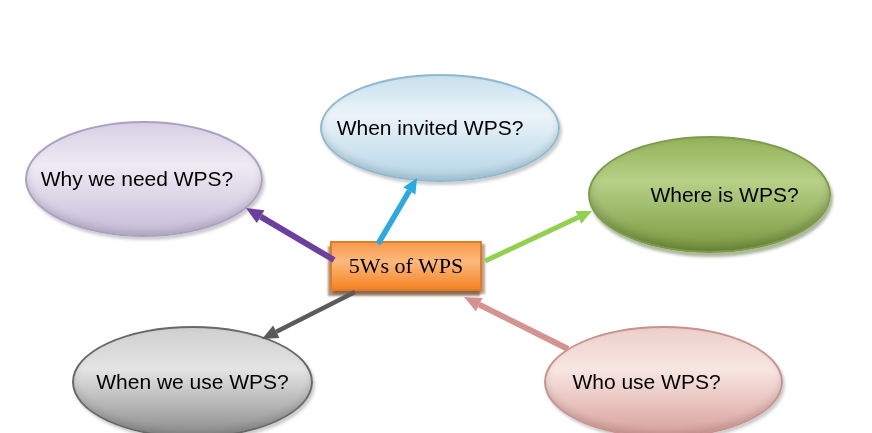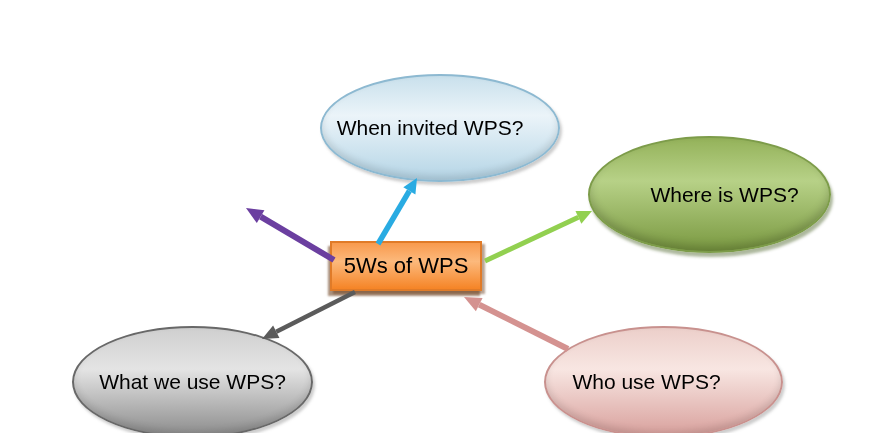--- a/index.html
+++ b/index.html
@@ -35,20 +35,21 @@
   .node-where {left:72px; top:278px;width:241px;height:112px;}
   .node-who   {left:544px;top:278px;width:239px;height:112px;padding-right:34px;text-align:center;}
   .center-box{
     position:absolute;left:330px;top:193px;width:152px;height:50px;
     display:flex;align-items:center;justify-content:center;
     background:linear-gradient(180deg, var(--b-top) 0%, var(--b-mid) 40%, var(--b-bottom) 100%);
     border:2px solid var(--b-border);
     box-shadow:-2px 5px 2px rgba(100,52,16,0.55), 3px 3px 2px rgba(100,52,16,0.45);
     box-sizing:border-box;
     z-index:2;
+    font-family:Liberation Serif, serif;
   }
   .center-label{
     font-size:22px;color:#000;white-space:nowrap;
   }
 </style>
 </head>
 <body>
 
 <div class="canvas">
 
@@ -62,27 +63,30 @@
       <line x1="355" y1="244" x2="276.27999359183576" y2="283.78322904498623" stroke="#5b5b5b" stroke-width="4.5"></line>
       <polygon points="262,291 273.12265629901725,277.5357318485581 279.4373308846543,290.03072624141436" fill="#5b5b5b"></polygon>
       <line x1="568" y1="301" x2="479.2052622469986" y2="256.6026311234993" stroke="#d49290" stroke-width="6"></line>
       <polygon points="464,249 482.5593642132483,249.89442719099992 475.8511602807489,263.31083505599867" fill="#d49290"></polygon>
     </svg>
 
   <div class="node node-when" style="--top: #c9e0ec; --light: #ebf4f9; --dark: #b5d5e6; --border: #8db9d1;">
     <span class="node-label">When invited WPS?</span>
   </div>
 
+  <div class="node node-why" style="--top: #d8d0e4; --light: #eeeaf3; --dark: #c6bcd8; --border: #aba0c2;">
+    <span class="node-label">Why we need WPS?</span>
+  </div>
 
   <div class="node node-what" style="--top: #94b25a; --light: #b7d187; --dark: #7a9941; --border: #7d9c4a;">
     <span class="node-label">Where is WPS?</span>
   </div>
 
   <div class="node node-where" style="--top: #cfcfcf; --light: #e4e4e4; --dark: #8c8c8c; --border: #686868;">
-    <span class="node-label">What we use WPS?</span>
+    <span class="node-label">When we use WPS?</span>
   </div>
 
   <div class="node node-who" style="--top: #eccfca; --light: #f8e6e2; --dark: #d8a09c; --border: #c8918e;">
     <span class="node-label">Who use WPS?</span>
   </div>
 
   <div class="center-box" style="--b-top: #f89a4d; --b-mid: #fcb97c; --b-bottom: #f58426; --b-border: #e07b28;">
     <span class="center-label">5Ws of WPS</span>
   </div>
 

